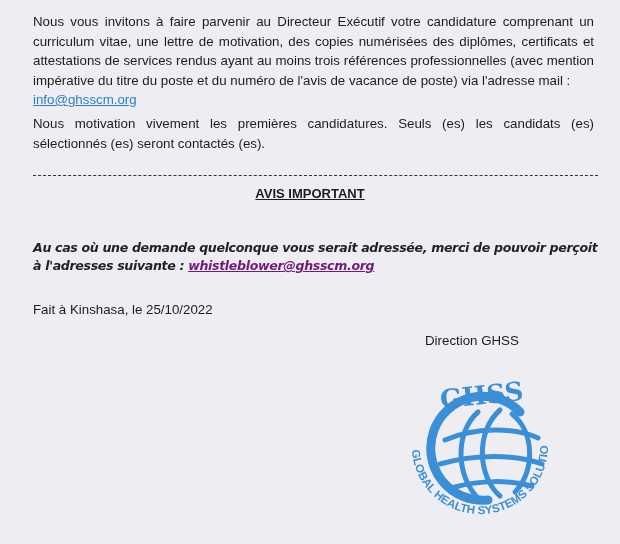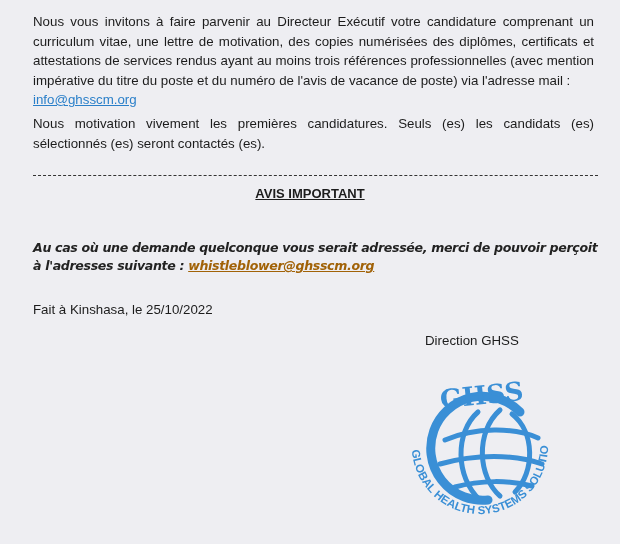--- a/index.html
+++ b/index.html
@@ -26,21 +26,21 @@
       position: absolute; top: 186px; left: 0; width: 620px;
       text-align: center; font-weight: bold; font-size: 13px;
       text-decoration: underline;
     }
     .notice {
       position: absolute; left: 33px; top: 220px; width: 570px;
       font-style: italic; font-weight: bold; font-size: 12.6px; line-height: 18.5px;
       font-family: "DejaVu Sans", sans-serif; letter-spacing: -0.35px;
       color: #222;
     }
-    .notice a.mail { color: #a16207; text-align: right; }
+    .notice a.mail { color: #701a75; text-align: right; }
     .place {
       position: absolute; left: 33px; top: 302px; font-size: 13.3px;
     }
     .signature {
       position: absolute; left: 425px; top: 333px; font-size: 13.3px; font-weight: normal;
     }
     .stamp {
       position: absolute; left: 400px; top: 372px; width: 170px; height: 170px;
     }
   </style>

